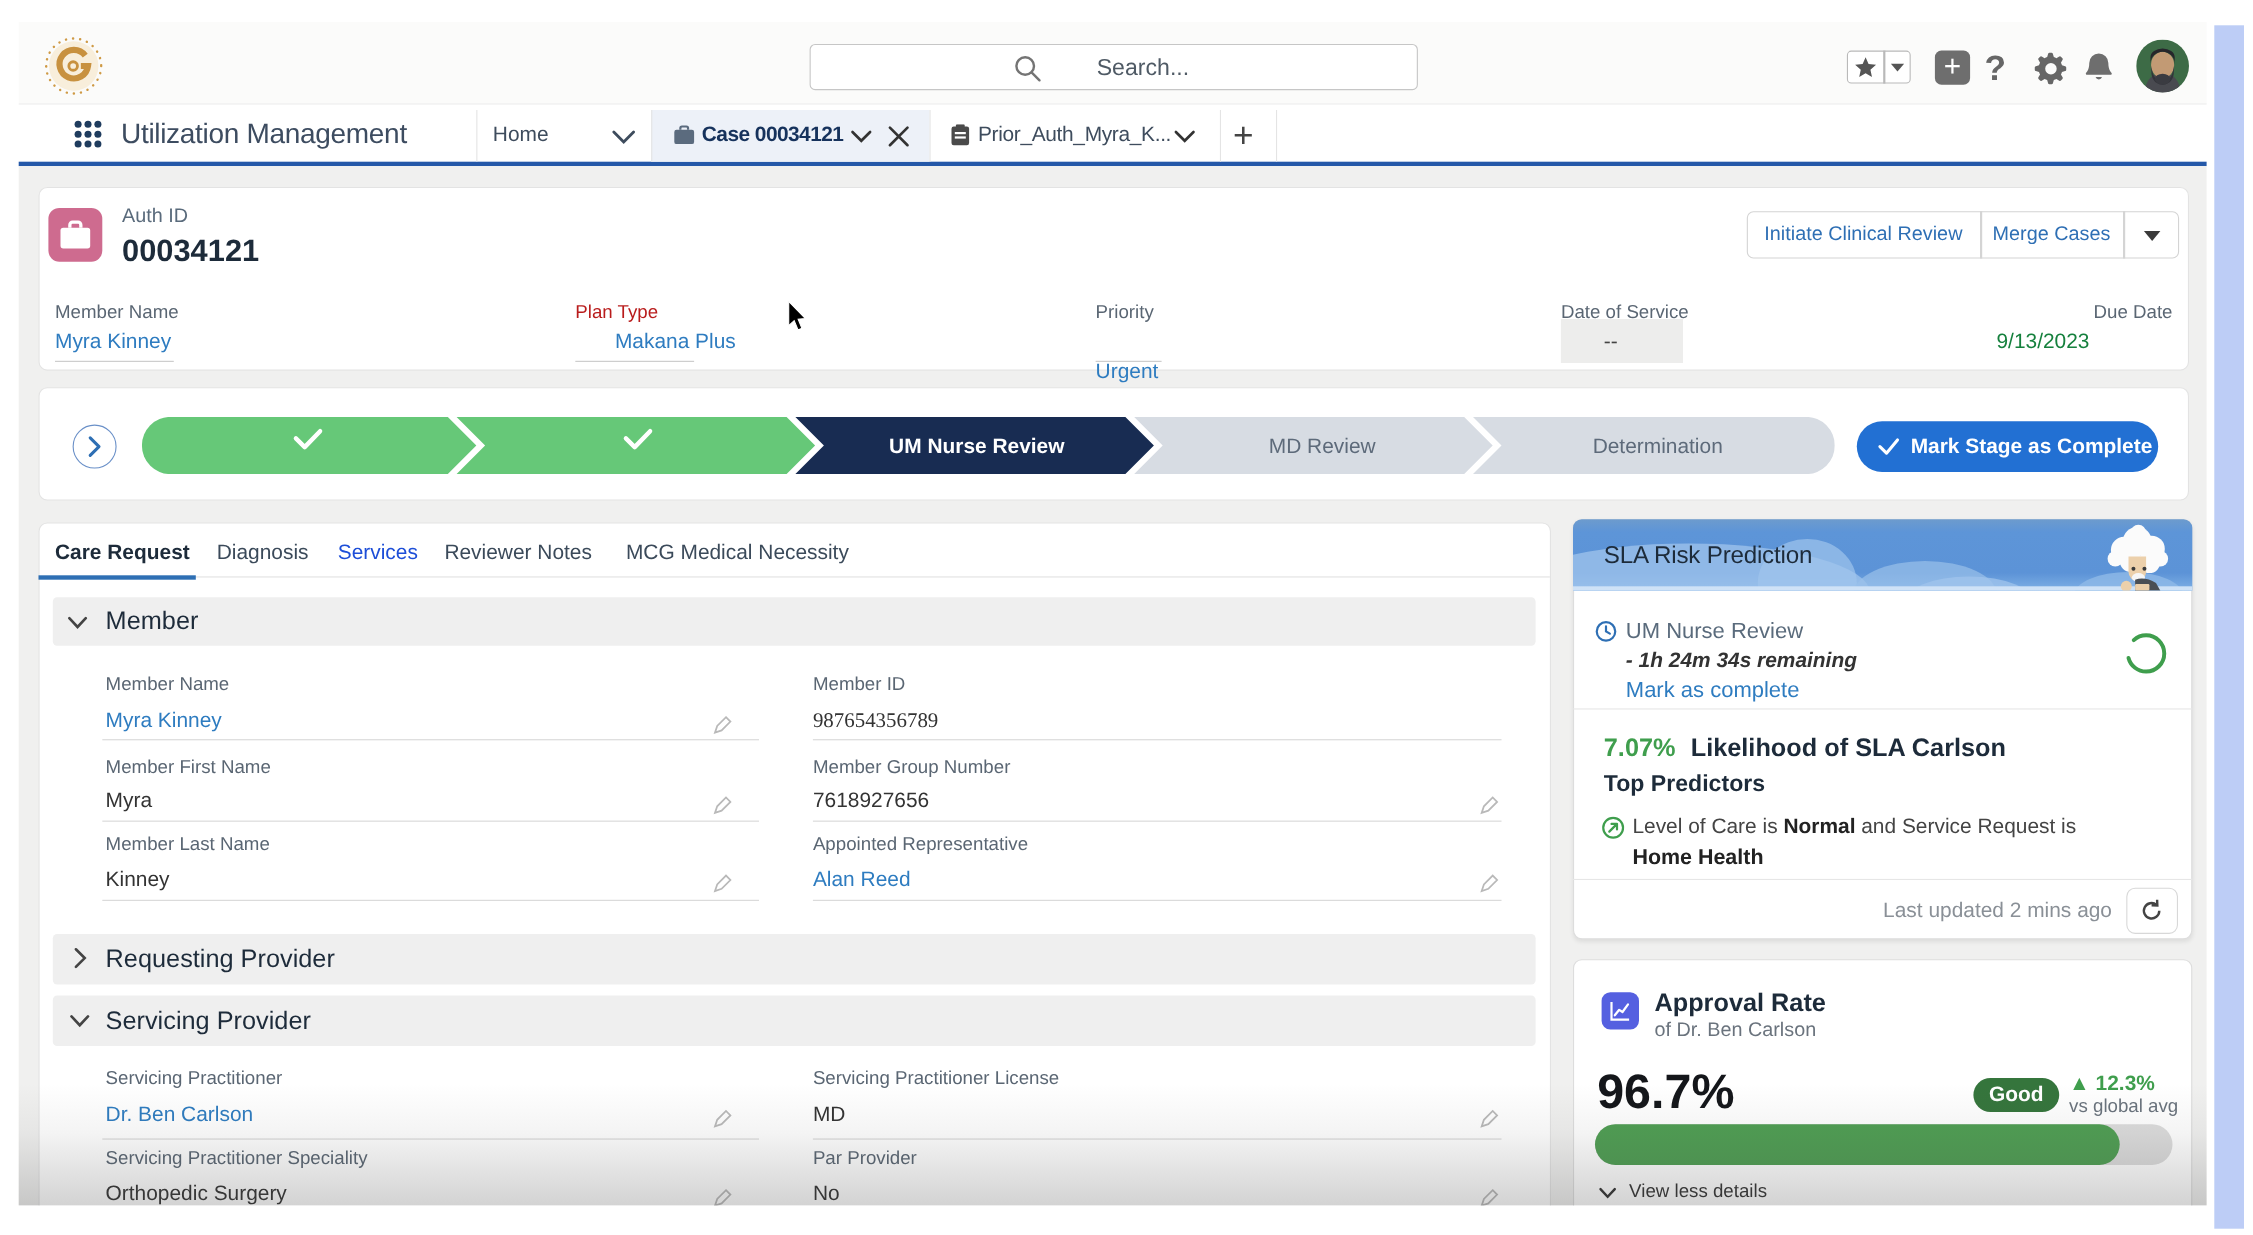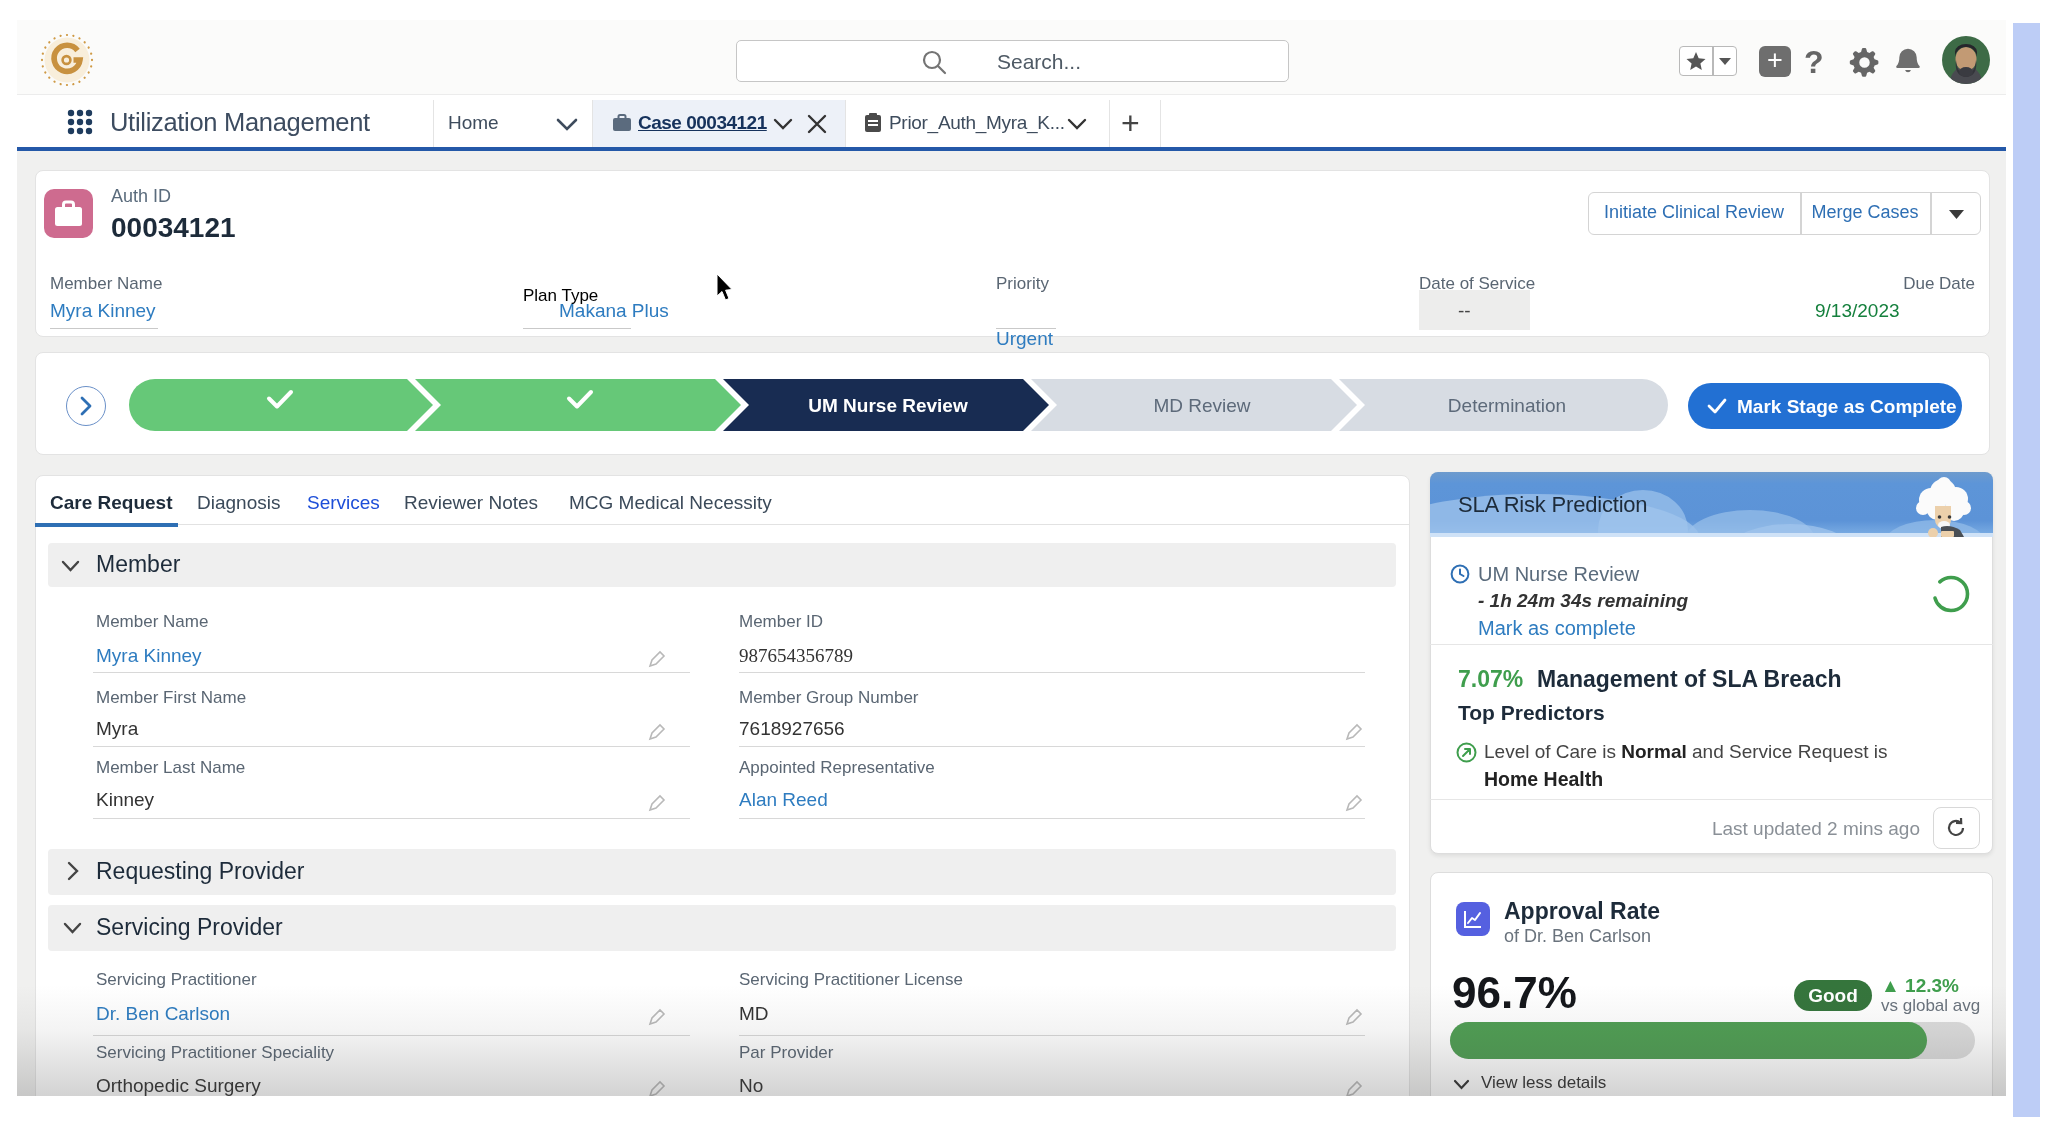--- a/index.html
+++ b/index.html
@@ -88,21 +88,21 @@
     <path d="M2 2 L11 11 L20 2" fill="none" stroke="#3e4c5d" stroke-width="2.6" stroke-linecap="round"></path>
   </svg>
 
 <div class="abs" style="left:592px; top:100px; width:253px; height:47px; background:#edf1f8;"></div>
 <div class="abs" style="left:592px; top:100px; width:1px; height:47px; background:#e4e4e4;"></div>
 <div class="abs" style="left:845px; top:100px; width:1px; height:47px; background:#e4e4e4;"></div>
 <svg class="abs" style="left:612px; top:113px;" width="20" height="20" viewBox="0 0 20 20">
   <rect x="1" y="5" width="18" height="13" rx="2" fill="#5b6b7e"></rect>
   <path d="M6.5 5 V3.5 A1.5 1.5 0 0 1 8 2 h4 a1.5 1.5 0 0 1 1.5 1.5 V5" fill="none" stroke="#5b6b7e" stroke-width="2"></path>
 </svg>
-<div class="abs" style="left:638px; top:112px; font-size:19px; font-weight:bold; color:#16325c; text-decoration:underline; letter-spacing:-0.5px;">Case 00034121</div>
+<div class="abs" style="left:638px; top:112px; font-size:19px; font-weight:bold; color:#16325c; letter-spacing:-0.5px;">Case 00034121</div>
 <svg class="abs" style="left:773px; top:118px;" width="20" height="12" viewBox="0 0 20 12">
     <path d="M2 2 L10 10 L18 2" fill="none" stroke="#333" stroke-width="2.4" stroke-linecap="round"></path>
   </svg>
 <svg class="abs" style="left:806px; top:113px;" width="22" height="22" viewBox="0 0 22 22">
     <path d="M3 3 L19 19 M19 3 L3 19" stroke="#333" stroke-width="2.4" stroke-linecap="round"></path>
   </svg>
 
 <svg class="abs" style="left:863px; top:113px;" width="20" height="20" viewBox="0 0 20 20">
   <rect x="2" y="2" width="16" height="17" rx="2" fill="#4a4a4a"></rect>
   <rect x="6" y="0" width="8" height="5" rx="1" fill="#4a4a4a"></rect>
@@ -134,21 +134,21 @@
 <div class="abs" style="left:1588px; top:202px; width:212px; text-align:center; font-size:18px; color:#2e6fb4;">Initiate Clinical Review</div>
 <div class="abs" style="left:1800px; top:202px; width:130px; text-align:center; font-size:18px; color:#2e6fb4;">Merge Cases</div>
 <svg class="abs" style="left:1948px; top:209px;" width="17" height="11" viewBox="0 0 17 11">
     <path d="M1 1 L8.5 10 L16 1 Z" fill="#3a3a3a"></path>
   </svg>
 
 <div class="abs" style="left:50px; top:274px; font-size:17px; color:#5a6673;">Member Name</div>
 <div class="abs" style="left:50px; top:300px; font-size:19px; color:#2e7cc0;">Myra Kinney</div>
 <div class="abs" style="left:50px; top:328px; width:108px; height:1px; background:#c9c9c9;"></div>
 
-<div class="abs" style="left:523px; top:274px; font-size:17px; color:#000000;margin-top:12px;">Plan Type</div>
+<div class="abs" style="left:523px; top:274px; font-size:17px; color:#b91c1c;">Plan Type</div>
 <div class="abs" style="left:523px; top:300px; font-size:19px; color:#2e7cc0;margin-left:36px;">Makana Plus</div>
 <div class="abs" style="left:523px; top:328px; width:108px; height:1px; background:#c9c9c9;"></div>
 
 <div class="abs" style="left:996px; top:274px; font-size:17px; color:#5a6673;">Priority</div>
 <div class="abs" style="left:996px; top:300px; font-size:19px; color:#2e7cc0;margin-top:28px;">Urgent</div>
 <div class="abs" style="left:996px; top:328px; width:60px; height:1px; background:#c9c9c9;"></div>
 
 <div class="abs" style="left:1419px; top:274px; font-size:17px; color:#5a6673;">Date of Service</div>
 <div class="abs" style="left:1419px; top:290px; width:111px; height:40px; background:#ededec;"></div>
 <div class="abs" style="left:1458px; top:300px; font-size:19px; color:#444;">--</div>
@@ -309,21 +309,21 @@
 </svg>
 <div class="abs" style="left:1478px; top:563px; font-size:20px; color:#5a6b7c;">UM Nurse Review</div>
 <div class="abs" style="left:1478px; top:590px; font-size:19px; font-weight:bold; font-style:italic; color:#333;">- 1h 24m 34s remaining</div>
 <div class="abs" style="left:1478px; top:617px; font-size:20px; color:#2e7cc0;">Mark as complete</div>
 <svg class="abs" style="left:1931px; top:574px;" width="40" height="40" viewBox="0 0 40 40">
   <circle cx="20" cy="20" r="16.5" fill="none" stroke="#3f9e4d" stroke-width="3.6" stroke-dasharray="86 17.7" stroke-dashoffset="-65" stroke-linecap="round"></circle>
 </svg>
 <div class="abs" style="left:1430px; top:644px; width:563px; height:1px; background:#e6e6e6;"></div>
 
 <div class="abs" style="left:1458px; top:666px; font-size:23px; font-weight:bold; color:#3f9e4d;">7.07%</div>
-<div class="abs" style="left:1537px; top:666px; font-size:23px; font-weight:bold; color:#1d2b3a;">Management of SLA Breach</div>
+<div class="abs" style="left:1537px; top:666px; font-size:23px; font-weight:bold; color:#1d2b3a;">Likelihood of SLA Carlson</div>
 <div class="abs" style="left:1458px; top:701px; font-size:21px; font-weight:bold; color:#1d2b3a;">Top Predictors</div>
 <svg class="abs" style="left:1456px; top:742px;" width="21" height="21" viewBox="0 0 21 21">
   <circle cx="10.5" cy="10.5" r="9" fill="none" stroke="#3f9e4d" stroke-width="2"></circle>
   <path d="M7 14 L14 7 M9 7 h5 v5" fill="none" stroke="#3f9e4d" stroke-width="2" stroke-linecap="round" stroke-linejoin="round"></path>
 </svg>
 <div class="abs" style="left:1484px; top:741px; font-size:19px; color:#444;">Level of Care is <b style="color:#222;">Normal</b> and Service Request is</div>
 <div class="abs" style="left:1484px; top:768px; font-size:19.5px; font-weight:bold; color:#222;">Home Health</div>
 <div class="abs" style="left:1430px; top:799px; width:563px; height:1px; background:#e6e6e6;"></div>
 
 <div class="abs" style="left:1700px; top:818px; width:220px; text-align:right; font-size:19px; color:#8a9097;">Last updated 2 mins ago</div>

